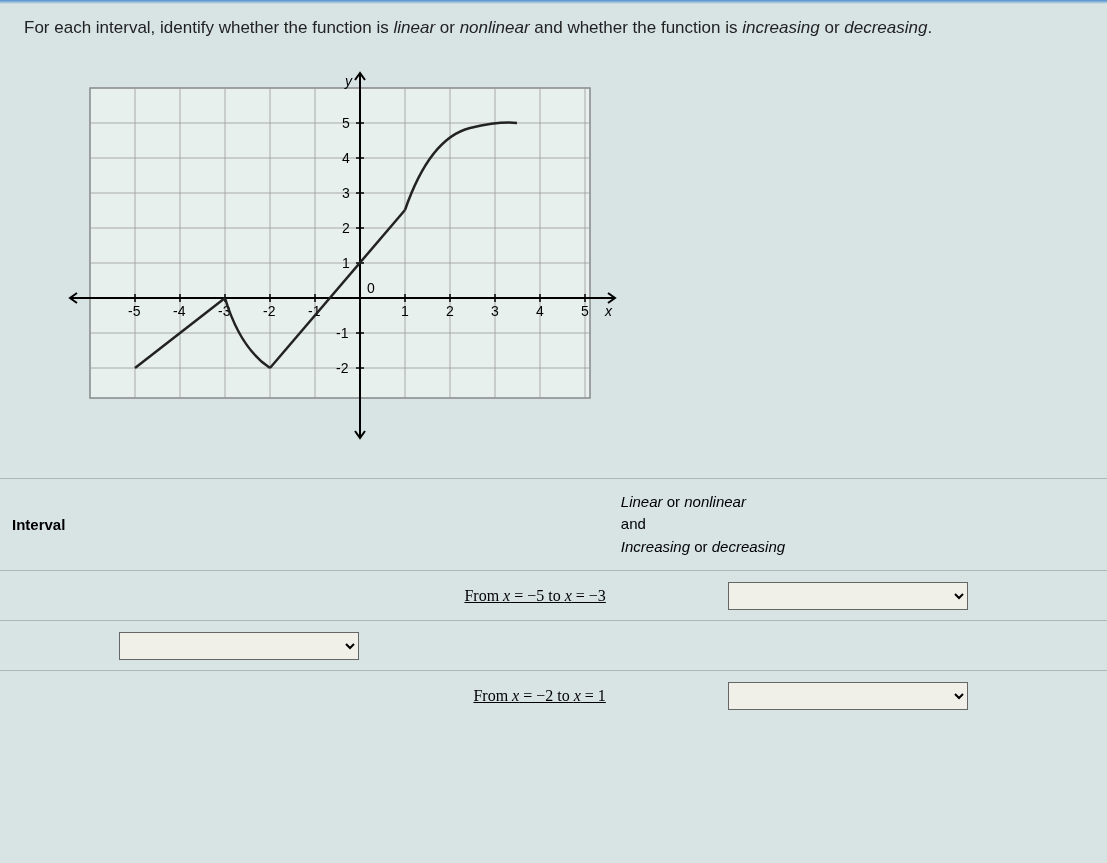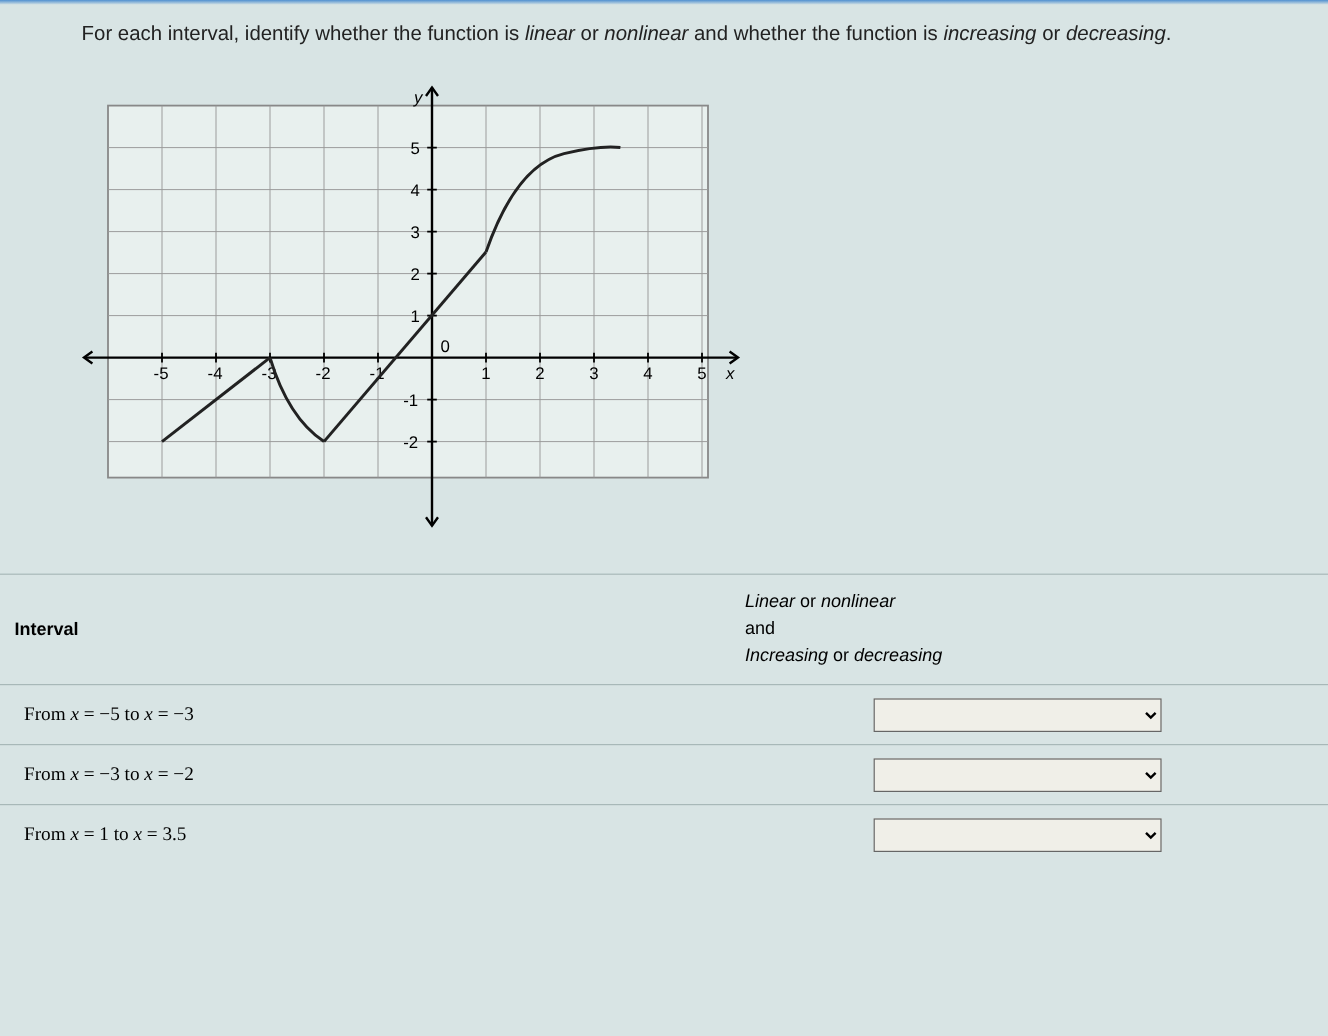--- a/index.html
+++ b/index.html
@@ -13,21 +13,20 @@
   }
   .top-border {
     height: 4px;
     background: linear-gradient(to bottom, #5090d0, #d8e4e4);
   }
   .question-text {
     padding: 12px 24px 8px 24px;
     font-size: 17px;
     color: #222;
     line-height: 1.4;
-    margin-left: 44px;
   }
   .question-text .italic { font-style: italic; }
   .graph-container {
     margin: 20px 0 0 60px;
     width: 560px;
     height: 380px;
     position: relative;
   }
   .graph-svg { width: 100%; height: 100%; }
   .table-container {
@@ -41,23 +40,24 @@
     min-height: 50px;
   }
   .table-header {
     display: flex;
     border-top: 1px solid #a8b8b8;
     min-height: 70px;
     align-items: center;
   }
   .col-left {
     width: 55%;
-    text-align: left;
-    padding: 8px 20px;
-    font-size: 15px;
+    text-align: right;
+    padding: 8px 3px;
+    font-size: 15px;
+    text-decoration: underline;
   }
   .col-right {
     width: 45%;
     text-align: center;
     padding: 8px 40px 8px 20px;
     font-size: 15px;
   }
   .header-left {
     width: 55%;
     text-align: left;
@@ -204,30 +204,27 @@
   <div class="table-row">
     <div class="col-left interval-text">
       <span>From </span><span class="var">x</span><span> = −5 to </span><span class="var">x</span><span> = −3</span>
     </div>
     <div class="col-right">
       <select class="answer-dropdown"><option></option></select>
     </div>
   </div>
 
   <div class="table-row">
-    <div class="col-left interval-text">
-      <span>From </span><span class="var">x</span><span> = −3 to </span><span class="var">x</span><span> = −2</span>
-    </div>
     <div class="col-right">
       <select class="answer-dropdown"><option></option></select>
     </div>
   </div>
 
-
   <div class="table-row">
     <div class="col-left interval-text">
-      <span>From </span><span class="var">x</span><span> = 1 to </span><span class="var">x</span><span> = 3.5</span>
+      <span>From </span><span class="var">x</span><span> = −2 to </span><span class="var">x</span><span> = 1</span>
     </div>
     <div class="col-right">
       <select class="answer-dropdown"><option></option></select>
     </div>
   </div>
+
 </div>
 
 </body></html>

